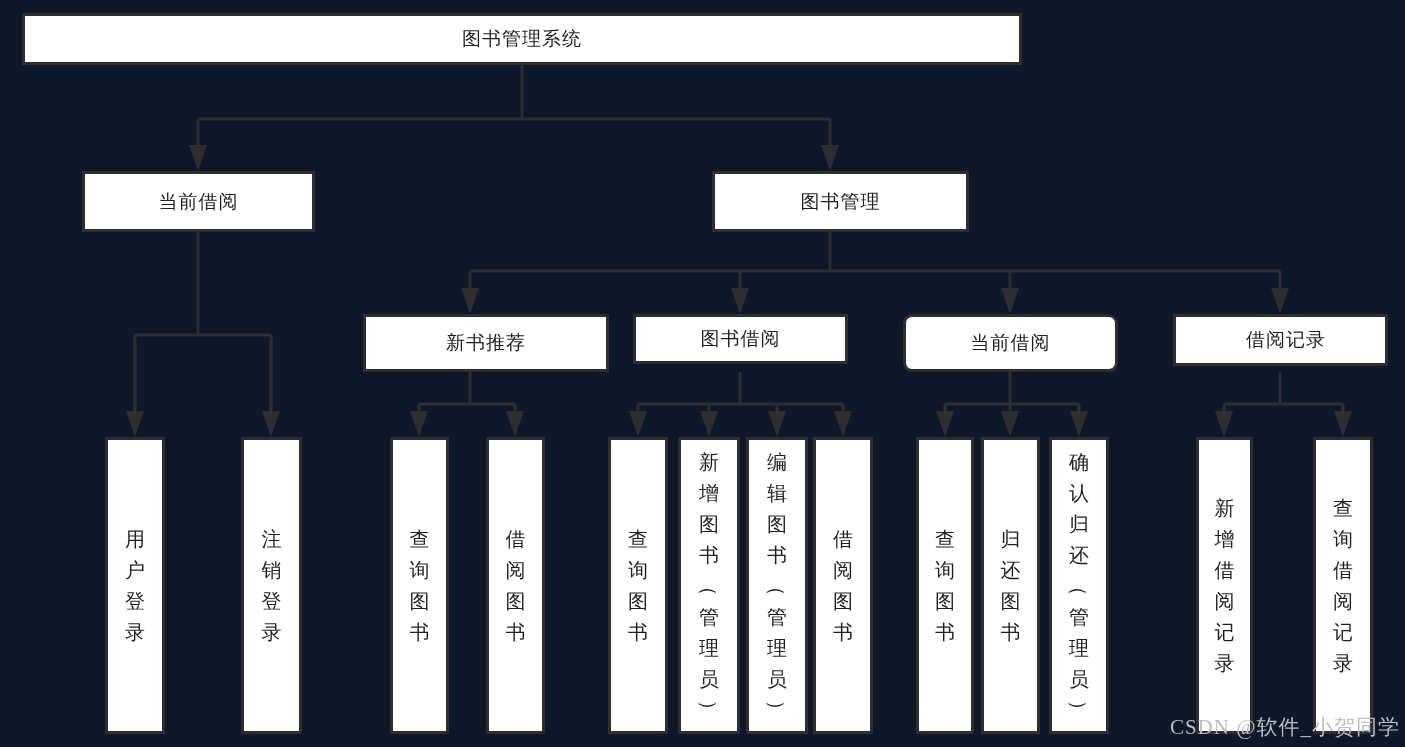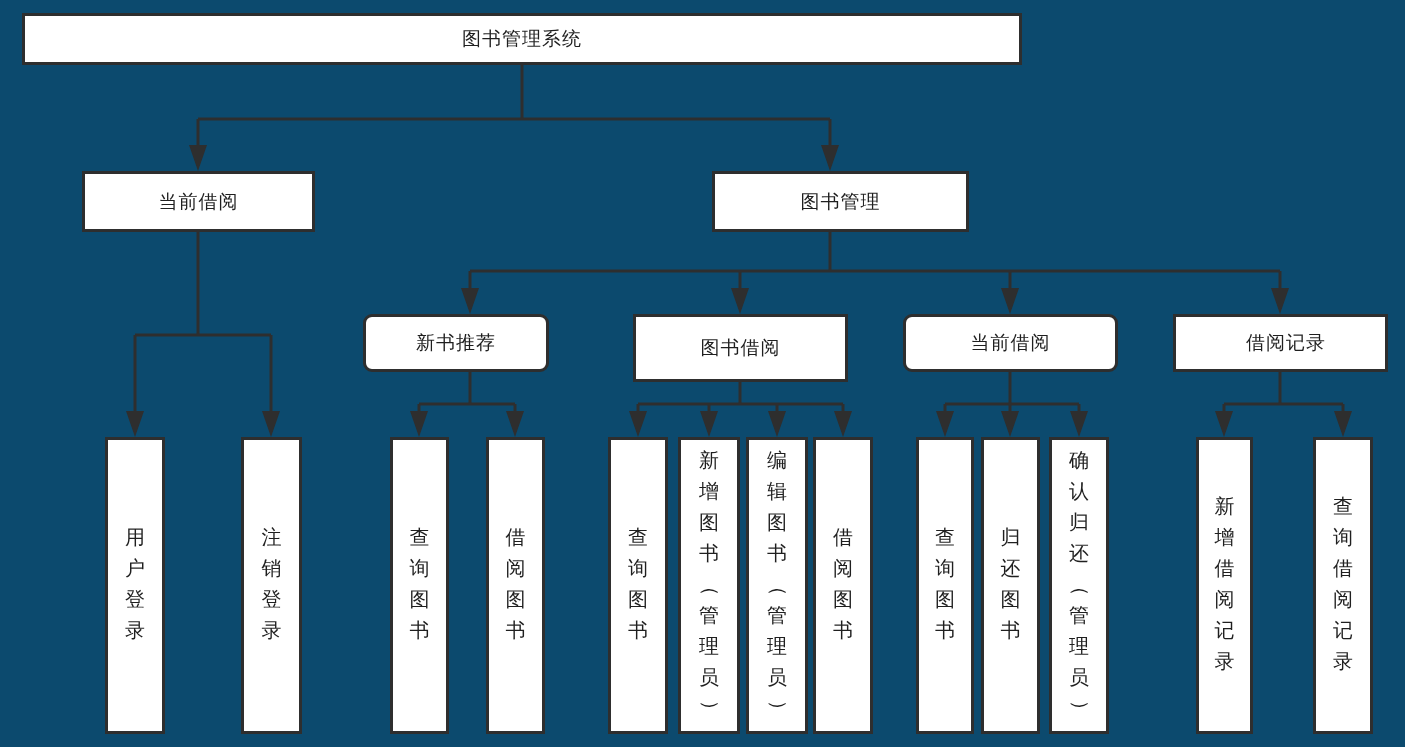--- a/index.html
+++ b/index.html
@@ -1,18 +1,18 @@
 <!DOCTYPE html>
 <html><head>
 <meta charset="utf-8">
 <style>
   html,body{margin:0;padding:0;background:#ffffff;}
   .canvas{
-    position:relative;width:1405px;height:747px;background:#0c4a6e;
-    font-family:Liberation Mono, monospace;overflow:hidden;color:#1f1f1f;
+    position:relative;width:1405px;height:747px;background:#0f172a;
+    font-family:Liberation Serif, serif;overflow:hidden;color:#1f1f1f;
   }
   svg.connectors{position:absolute;left:0;top:0;width:1405px;height:747px;}
   .node{
     position:absolute;background:#ffffff;border:3px solid #2e2e2e;
     box-sizing:border-box;display:flex;align-items:center;justify-content:center;
     color:#1f1f1f;
   }
   .node.h{font-size:19px;letter-spacing:1px;white-space:nowrap;}
   .node.v{flex-direction:column;font-size:20px;}
   .node.v span{display:block;height:22px;line-height:22px;margin:4.5px 0;text-align:center;}
@@ -57,24 +57,24 @@
       <polygon points="1215,411 1233,411 1224,437"></polygon>
       <polygon points="1334,411 1352,411 1343,437"></polygon>
     </g>
   </svg>
 
   <div class="node h" style="left:22px;top:13px;width:1000px;height:52px;">图书管理系统</div>
 
   <div class="node h" style="left:82px;top:171px;width:233px;height:61px;">当前借阅</div>
   <div class="node h" style="left:712px;top:171px;width:257px;height:61px;">图书管理</div>
 
-  <div class="node h" style="left:363px;top:314px;width:186px;height:58px;border-radius:9px;">新书推荐</div>
-  <div class="node h" style="left:633px;top:314px;width:215px;height:68px;">图书借阅</div>
+  <div class="node h" style="left:363px;top:314px;width:246px;height:58px;">新书推荐</div>
+  <div class="node h" style="left:633px;top:314px;width:215px;height:50px;">图书借阅</div>
   <div class="node h" style="left:903px;top:314px;width:215px;height:58px;border-radius:9px;">当前借阅</div>
-  <div class="node h" style="left:1173px;top:314px;width:215px;height:58px;padding-left:11px;">借阅记录</div>
+  <div class="node h" style="left:1173px;top:314px;width:215px;height:52px;padding-left:11px;">借阅记录</div>
 
   <div class="node v" style="left:105px;top:437px;width:60px;height:297px;">
       <span>用</span>
       <span>户</span>
       <span>登</span>
       <span>录</span>
     </div>
   <div class="node v" style="left:241px;top:437px;width:61px;height:297px;">
       <span>注</span>
       <span>销</span>
@@ -164,13 +164,14 @@
     </div>
   <div class="node v" style="left:1313px;top:437px;width:60px;height:297px;">
       <span>查</span>
       <span>询</span>
       <span>借</span>
       <span>阅</span>
       <span>记</span>
       <span>录</span>
     </div>
 
+  <div class="watermark">CSDN @软件_小贺同学</div>
 </div>
 
 </body></html>

